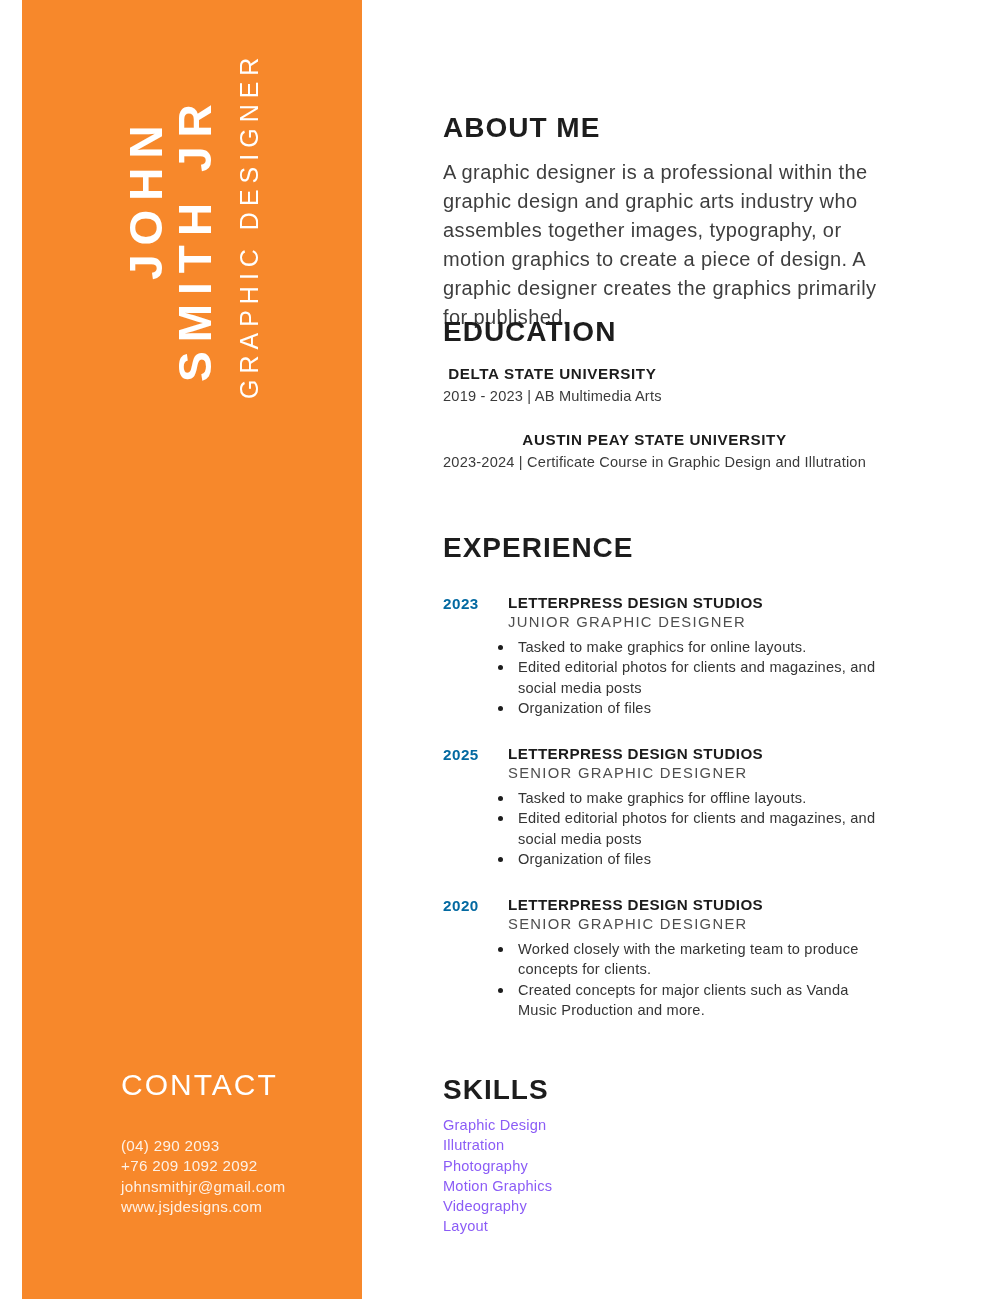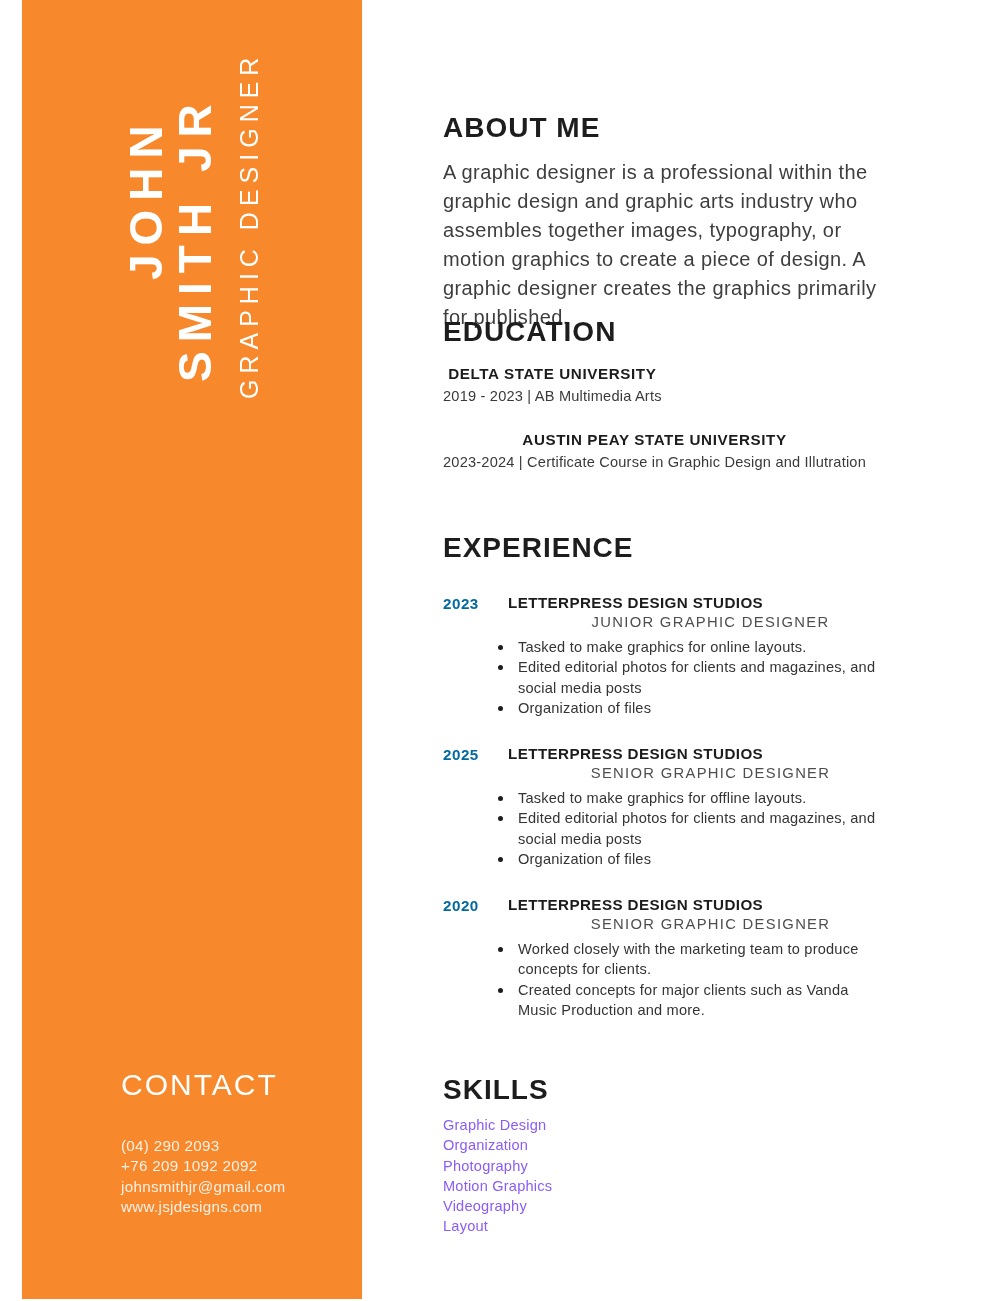--- a/index.html
+++ b/index.html
@@ -43,21 +43,21 @@
   .edu-entry { position:absolute; left:443px;text-align:center; }
   .edu-school { font-size:15.2px; font-weight:700; letter-spacing:0.6px; color:#1c1c1c; }
   .edu-detail { margin-top:6px; font-size:14.6px; letter-spacing:0.2px; color:#3a3a3a; }
 
   .exp-entry { position:absolute; left:443px; width:470px; }
   .exp-year {
     position:absolute; left:0; top:1px;
     font-size:15.2px; font-weight:700; letter-spacing:0.5px; color:#0369a1;
   }
   .exp-company { margin-left:65px; font-size:15.2px; font-weight:700; letter-spacing:0.4px; color:#1c1c1c; }
-  .exp-role { margin-left:65px; margin-top:3px; font-size:14.8px; letter-spacing:1.3px; color:#4e4e4e;text-align:center; }
+  .exp-role { margin-left:65px; margin-top:3px; font-size:14.8px; letter-spacing:1.3px; color:#4e4e4e; }
   .exp-bullets { margin:7px 0 0 75px; padding:0; list-style:none; width:370px; }
   .exp-bullets li {
     position:relative; font-size:14.6px; line-height:20.3px;
     letter-spacing:0.2px; color:#343434;
   }
   .exp-bullets li::before {
     content:""; position:absolute; left:-20px; top:8px;
     width:5px; height:5px; border-radius:50%; background:#1d1d1d;
   }
 
@@ -132,21 +132,21 @@
       <div class="exp-role">SENIOR GRAPHIC DESIGNER</div>
       <ul class="exp-bullets">
         <li>Worked closely with the marketing team to produce concepts for clients.</li>
         <li>Created concepts for major clients such as Vanda Music Production and more.</li>
       </ul>
     </div>
 
     <div class="section-heading" style="top:1056px;">SKILLS</div>
     <div class="skills-list">
       <div>Graphic Design</div>
-      <div>Organization</div>
+      <div>Illutration</div>
       <div>Photography</div>
       <div>Motion Graphics</div>
       <div>Videography</div>
       <div>Layout</div>
     </div>
 
   </div>
 </div>
 
 </body></html>

